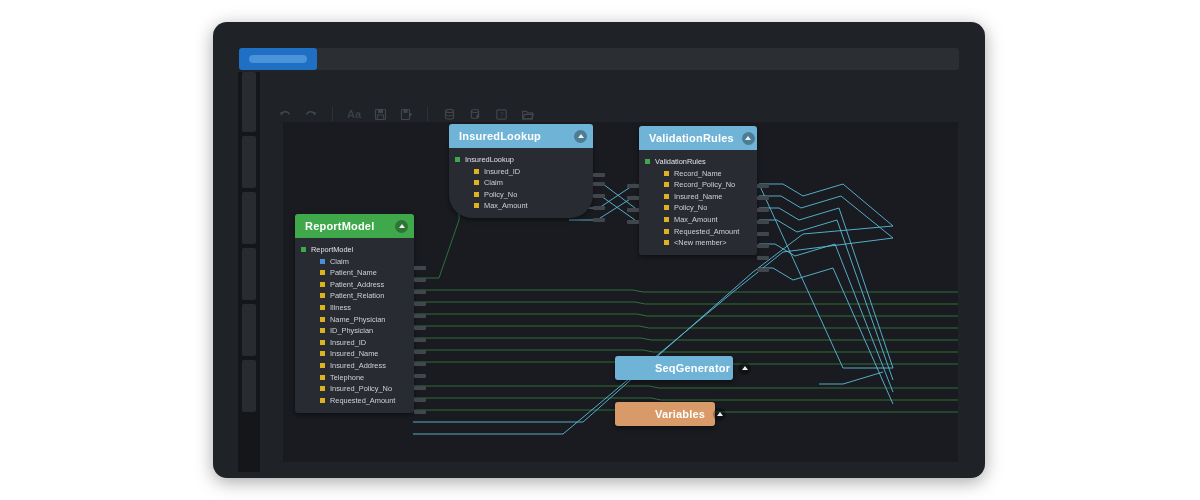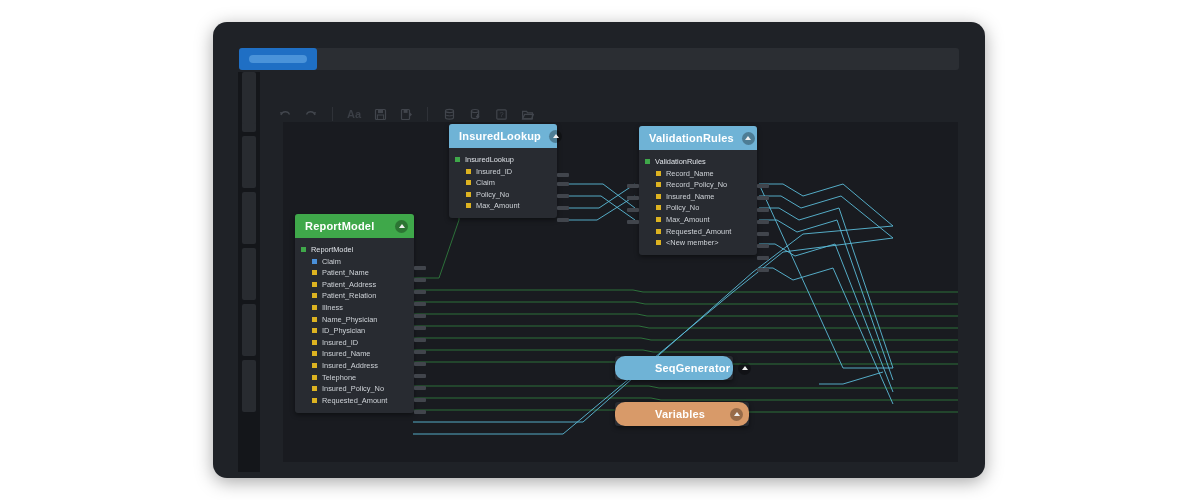--- a/index.html
+++ b/index.html
@@ -83,21 +83,21 @@
     position: absolute;
     background: #282b31;
     border-radius: 3px;
     box-shadow: 0 2px 5px rgba(0,0,0,0.45);
   }
   .node-head {
     display: flex; align-items: center; justify-content: space-between;
     height: 24px; padding: 0 6px 0 10px;
     border-radius: 3px 3px 0 0;
   }
-  .node-head.collapsed { border-radius: 10px; padding-left: 40px; }
+  .node-head.collapsed { border-radius: 3px; padding-left: 40px; }
   .node-title {
     font-size: 11px; font-weight: bold; color: #ffffff;
     letter-spacing: 0.2px; white-space: nowrap;
   }
   .caret {
     width: 13px; height: 13px; border-radius: 50%;
     background: rgba(0,0,0,0.30);
     display: flex; align-items: center; justify-content: center;
     flex: 0 0 auto; margin-left: 8px;
   }
@@ -107,21 +107,21 @@
     border-right: 3.5px solid transparent;
     border-bottom: 4px solid #f0f0f0;
   }
   .node-body { padding: 6px 0 7px 0; }
   .row {
     display: flex; align-items: center;
     height: 11px; padding-left: 8px; margin-bottom: 0px;
   }
   .row + .row { margin-top: 0.6px; }
   .row.root { padding-left: 6px; }
-  .row.child { padding-left: 17px; }
+  .row.child { padding-left: 25px; }
   .bullet {
     width: 5px; height: 5px; flex: 0 0 auto; margin-right: 5px;
   }
   .bullet.green { background: #3fa84a; }
   .bullet.yellow { background: #ddb321; }
   .bullet.blue { background: #4a90d9; }
   .row-label {
     font-size: 7.4px; color: #cfd3d8; white-space: nowrap;
     line-height: 9px;
   }
@@ -247,21 +247,21 @@
           <path d="M476 98 L494 98 L514 110 L554 98 L610 258"></path>
           <path d="M476 122 L492 122 L512 134 L552 122 L610 270"></path>
           <path d="M476 146 L490 146 L510 158 L550 146 L610 282"></path>
           <path d="M130 300 L300 300 L470 150 L520 112 L610 104"></path>
           <path d="M130 312 L280 312 L450 170 L500 130 L610 116"></path>
           <path d="M610 246 L560 246 L476 62"></path>
           <path d="M536 262 L560 262 L600 250"></path>
         </g>
       </svg>
 
-      <div class="node" id="node-insured-lookup" style="left:166px; top:2px; width:108px;">
+      <div class="node" id="node-insured-lookup" style="left:166px; top:2px; width:144px;border-radius:23px;">
         <div class="node-head" style="background:#6fb3d6">
           <span class="node-title">InsuredLookup</span>
           <span class="caret">
               <i></i>
             </span>
         </div>
         <div class="node-body">
           <div class="row root">
             <span class="bullet green"></span>
             <span class="row-label">InsuredLookup</span>
@@ -427,21 +427,21 @@
 
       <div class="node" id="node-seq-generator" style="left:332px; top:234px; width:118px;">
         <div class="node-head collapsed" style="background:#6fb3d6">
           <span class="node-title">SeqGenerator</span>
           <span class="caret">
               <i></i>
             </span>
         </div>
       </div>
 
-      <div class="node" id="node-variables" style="left:332px; top:280px; width:134px;">
+      <div class="node" id="node-variables" style="left:332px; top:280px; width:100px;">
         <div class="node-head collapsed" style="background:#d89a69">
           <span class="node-title">Variables</span>
           <span class="caret">
               <i></i>
             </span>
         </div>
       </div>
 
     </div>
   </div>

